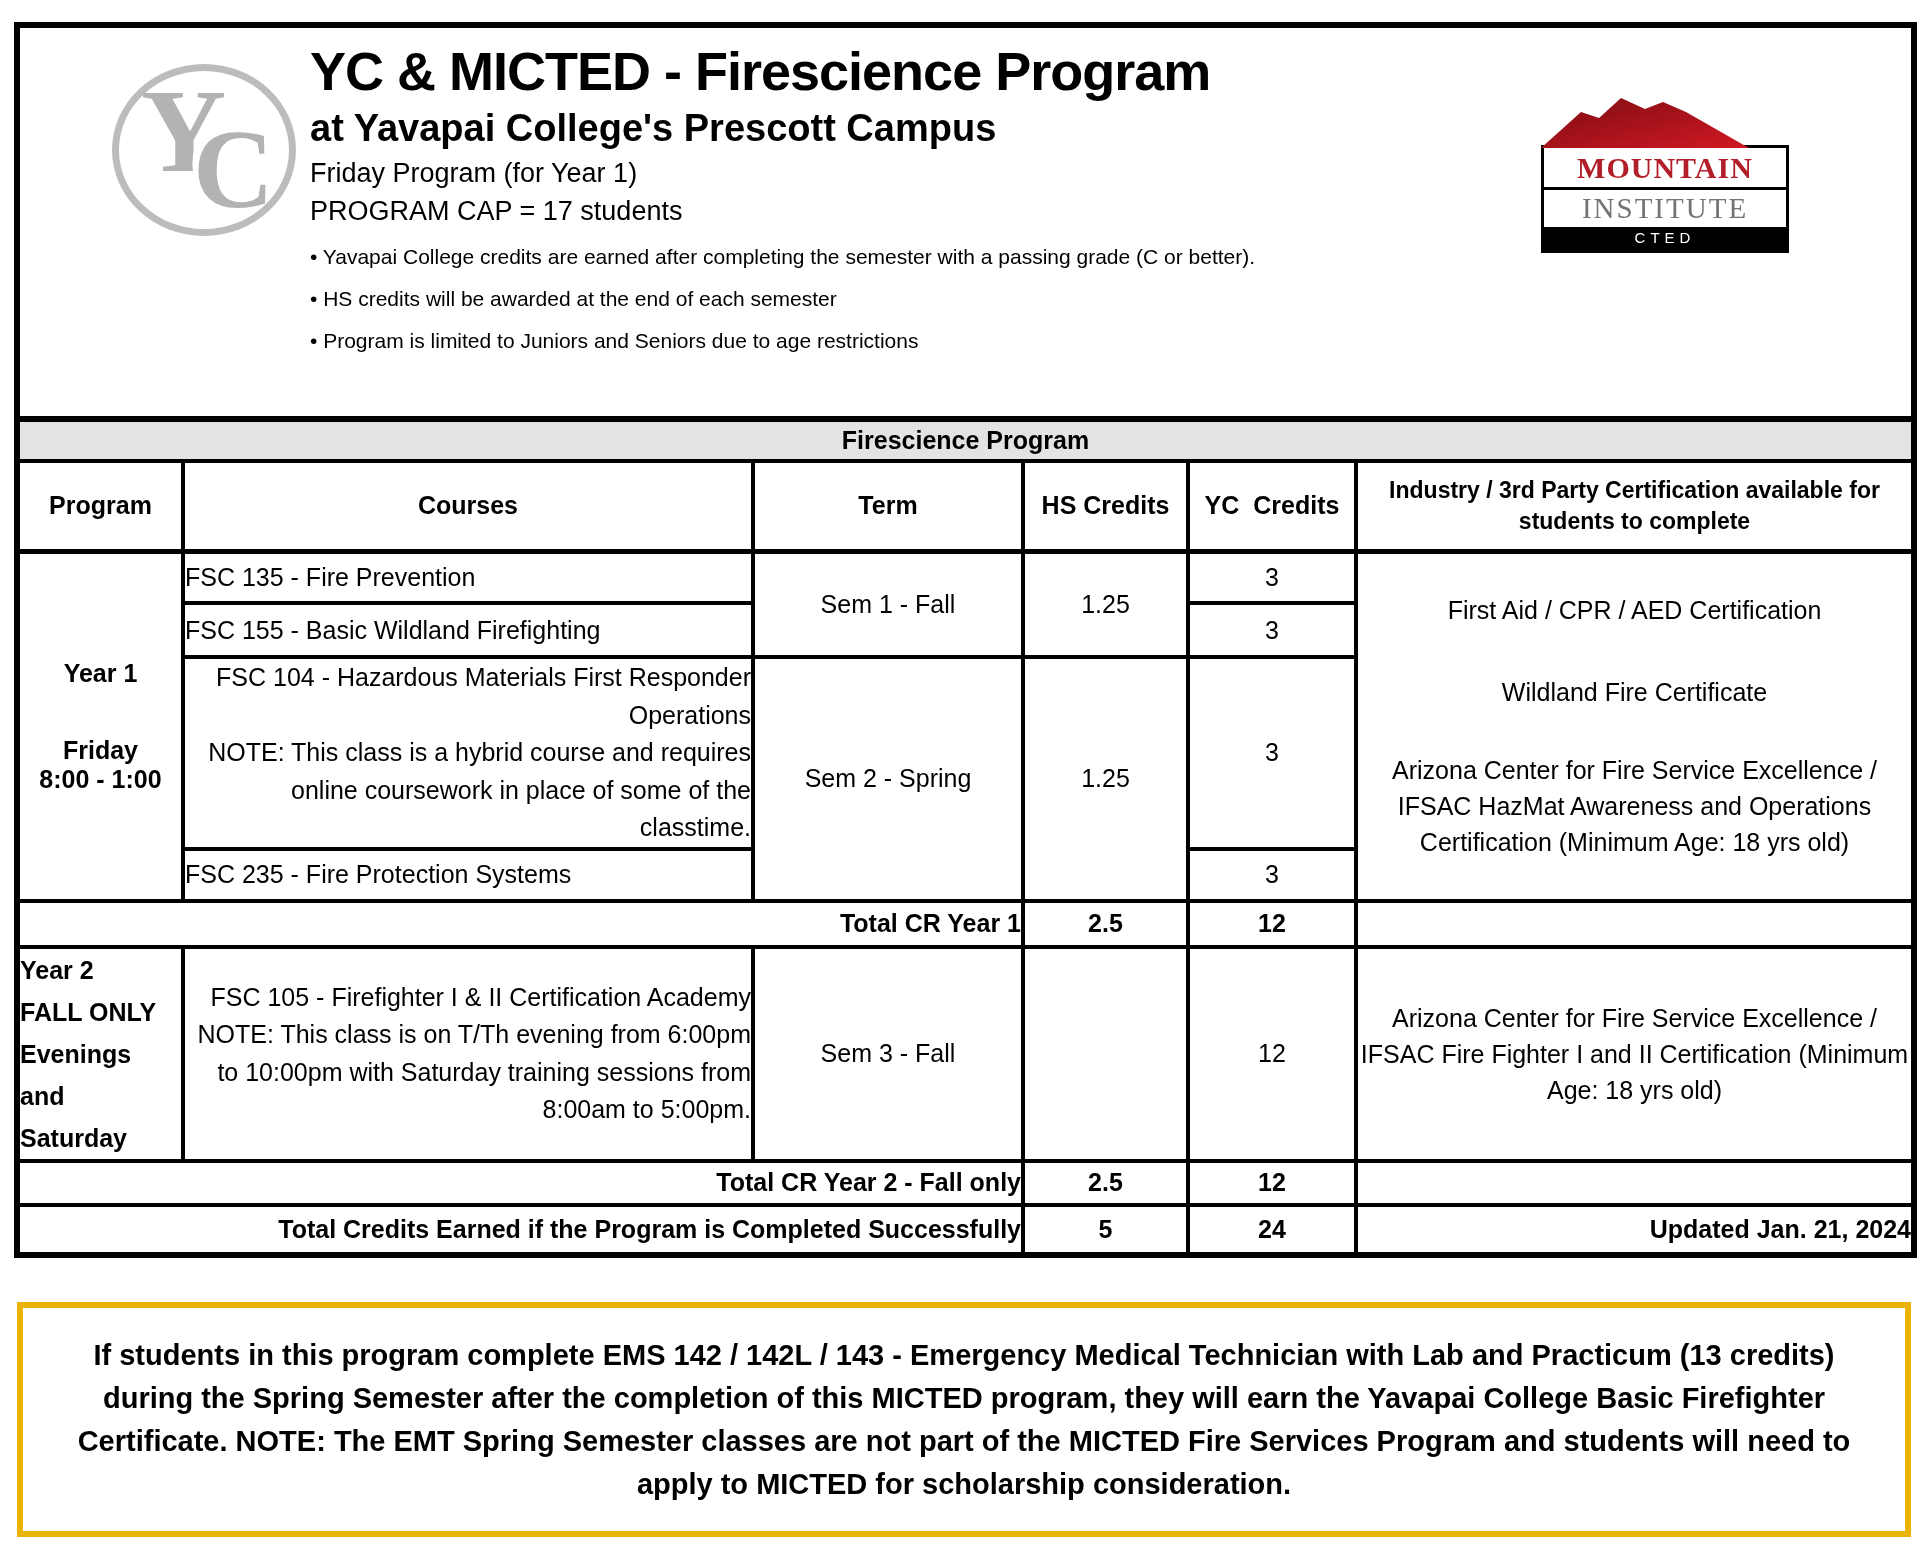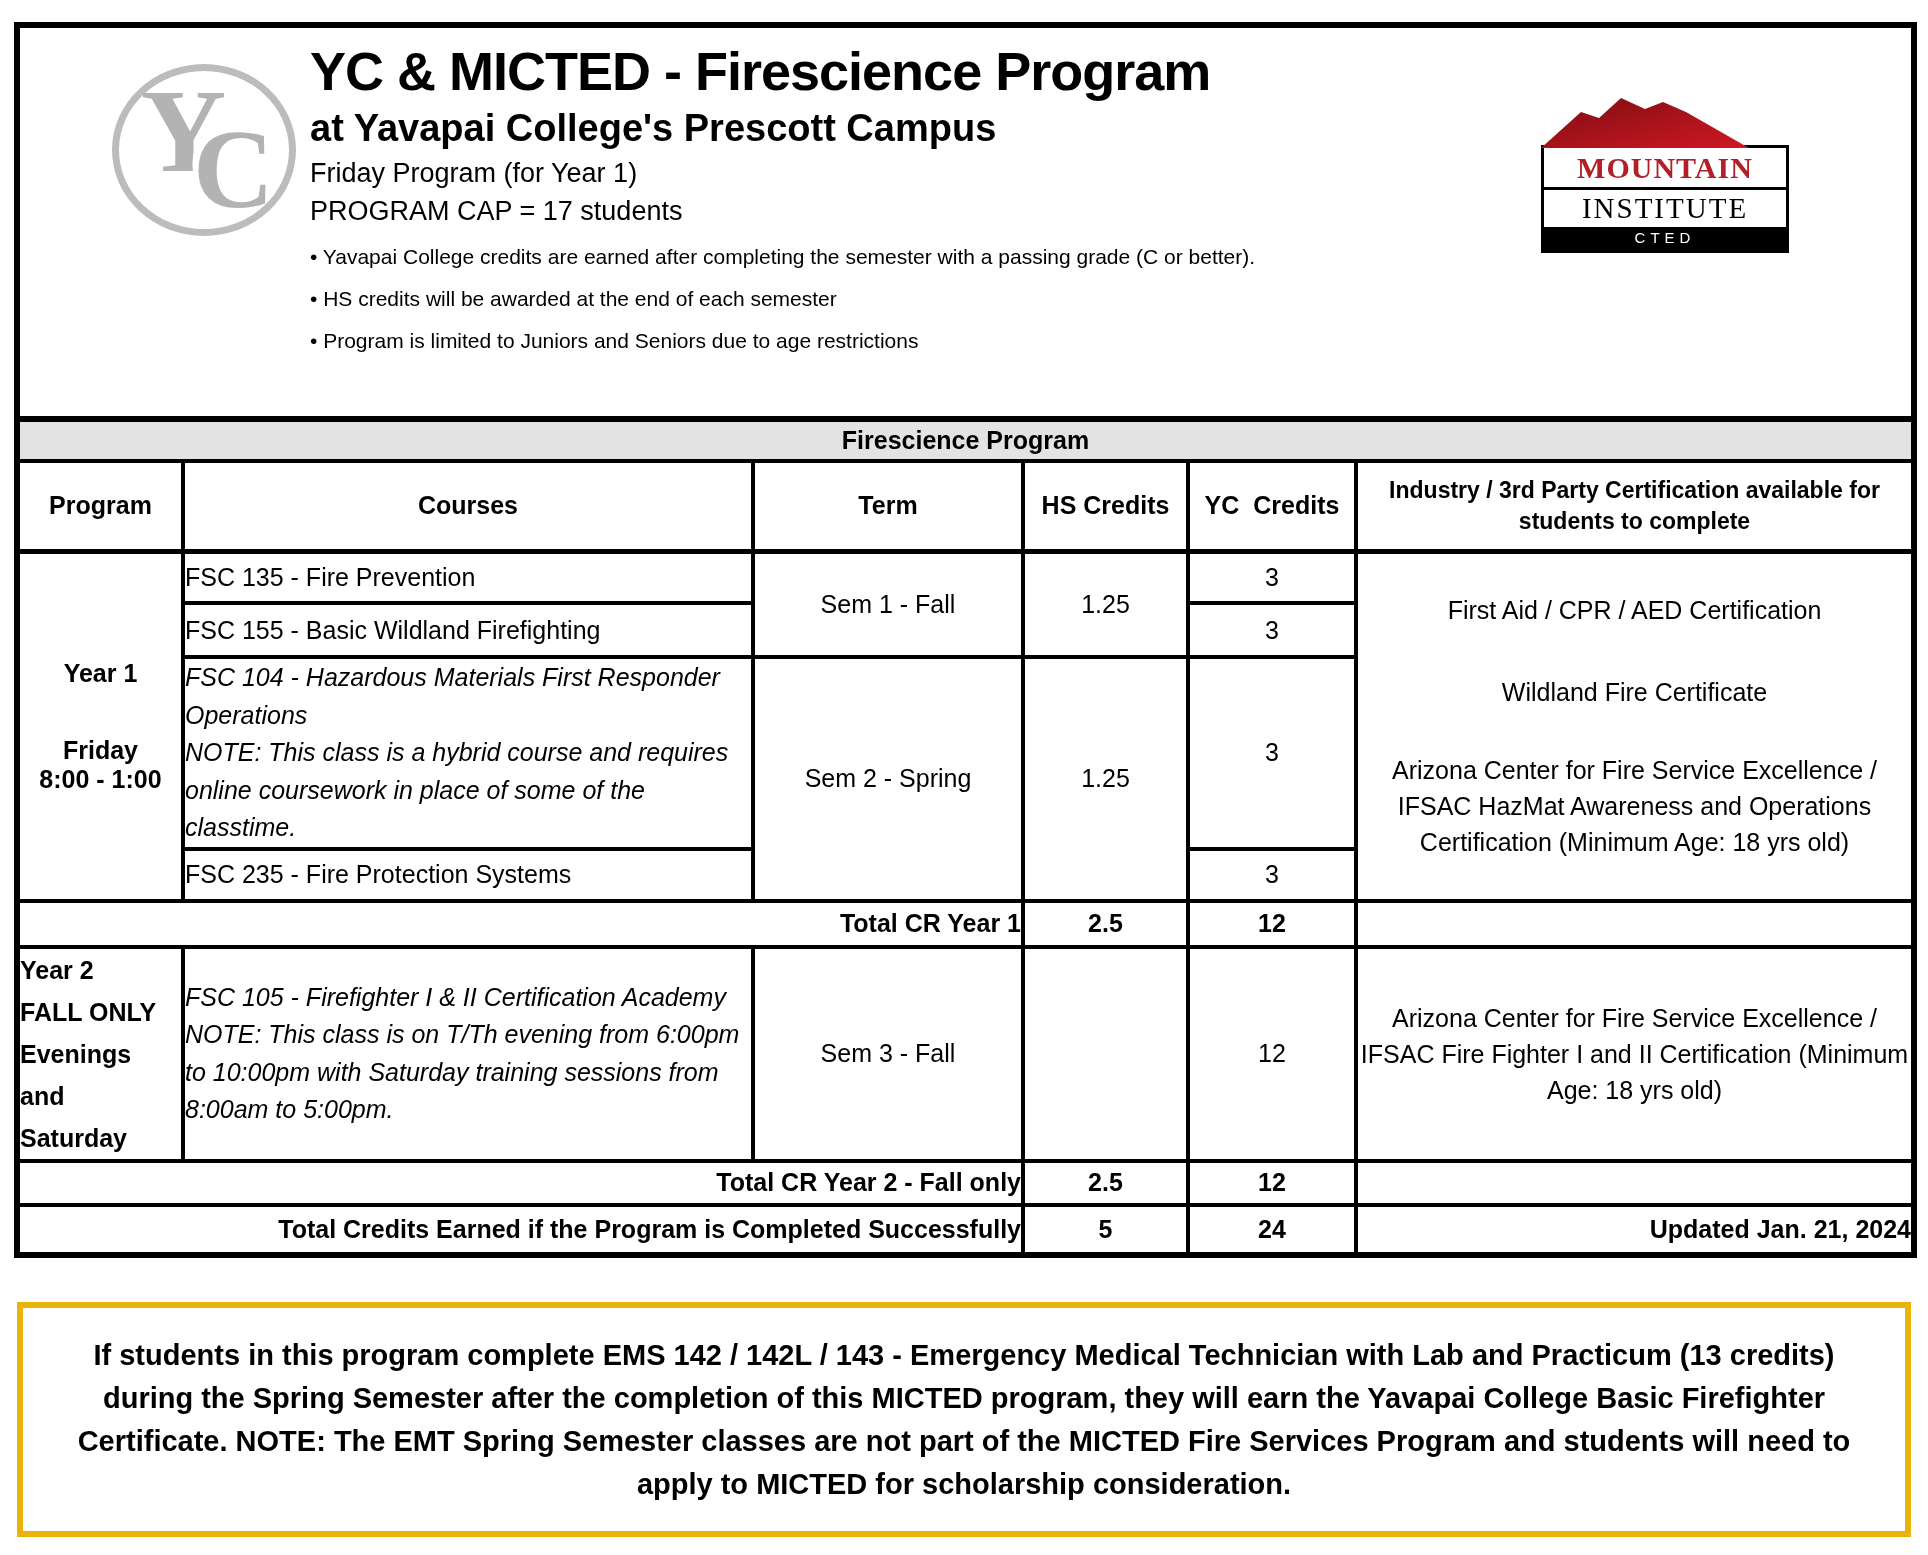--- a/index.html
+++ b/index.html
@@ -19,21 +19,21 @@
   .yc-y { left: 22px; top: 2px;  font-size: 118px; }
   .yc-c { left: 74px; top: 42px; font-size: 112px; text-shadow: -6px -6px 0 #ffffff; }
 
   
   .mi-logo { position: absolute; right: 122px; top: 64px; width: 248px; }
   .mi-mountain { display: block; width: 208px; height: 56px; margin-bottom: -3px; }
   .mi-box  { border: 3px solid #000; background: #fff; }
   .mi-name { color: #b21f28; font-family: "Liberation Serif", serif; font-weight: 700;
              font-size: 30px; letter-spacing: 1px; text-align: center;
              padding: 3px 0 2px; border-bottom: 3px solid #000; }
-  .mi-sub  { color: #000000; font-family: "Liberation Serif", serif; font-size: 29px;
+  .mi-sub  { color: #737373; font-family: "Liberation Serif", serif; font-size: 29px;
              letter-spacing: 2px; text-align: center; padding: 2px 16px; }
   .mi-cted { background: #000; color: #fff; font-size: 15px; letter-spacing: 5px;
              text-align: center; padding: 2px 0 4px; }
 
   
   .header-center { position: absolute; left: 290px; right: 290px; top: 12px; text-align: left; }
   .page-title    { font-size: 54px; font-weight: 700; letter-spacing: -1px; line-height: 62px; }
   .page-subtitle { font-size: 38px; font-weight: 700; line-height: 52px; }
   .hline   { font-size: 27px; line-height: 38px; }
   .bullets { margin-top: 6px; }
@@ -44,21 +44,21 @@
                    border: 6px solid #000; background: #fff; }
   .program-table td, .program-table th { border: 4px solid #000; font-size: 25px;
                    padding: 0; vertical-align: middle; overflow: hidden; }
   .band { background: #e3e3e3; font-weight: 700; text-align: center; font-size: 28px;
           height: 42px; border-bottom-width: 6px; margin-top: 6px; }
   .head-row th { font-weight: 700; height: 90px; text-align: center; border-bottom-width: 5px; }
   th.industry-head { font-size: 23px; padding: 0 10px; line-height: 1.35; }
   .prewrap { white-space: pre-wrap; }
 
   .course       { text-align: left; padding: 0 30px 0 8px; }
-  .course-multi { text-align: left; padding: 6px 34px 6px 8px; line-height: 1.5; font-style: italic; }
+  .course-multi { text-align: right; padding: 6px 34px 6px 8px; line-height: 1.5; }
   .center { text-align: center; }
   .bold   { font-weight: 700; }
   .total-label { text-align: right; font-weight: 700; padding-right: 8px; }
   .updated     { text-align: right; font-weight: 700; padding-right: 8px; font-size: 24px; }
 
   .h52{height:52px} .h54{height:54px} .h190{height:190px} .h46{height:46px}
   .h188{height:188px} .h44{height:44px} .h50{height:50px}
   .bb4{border-bottom-width:4px} .bb5{border-bottom-width:5px}
   .bb7{border-bottom-width:7px} .bb8{border-bottom-width:8px}
 

